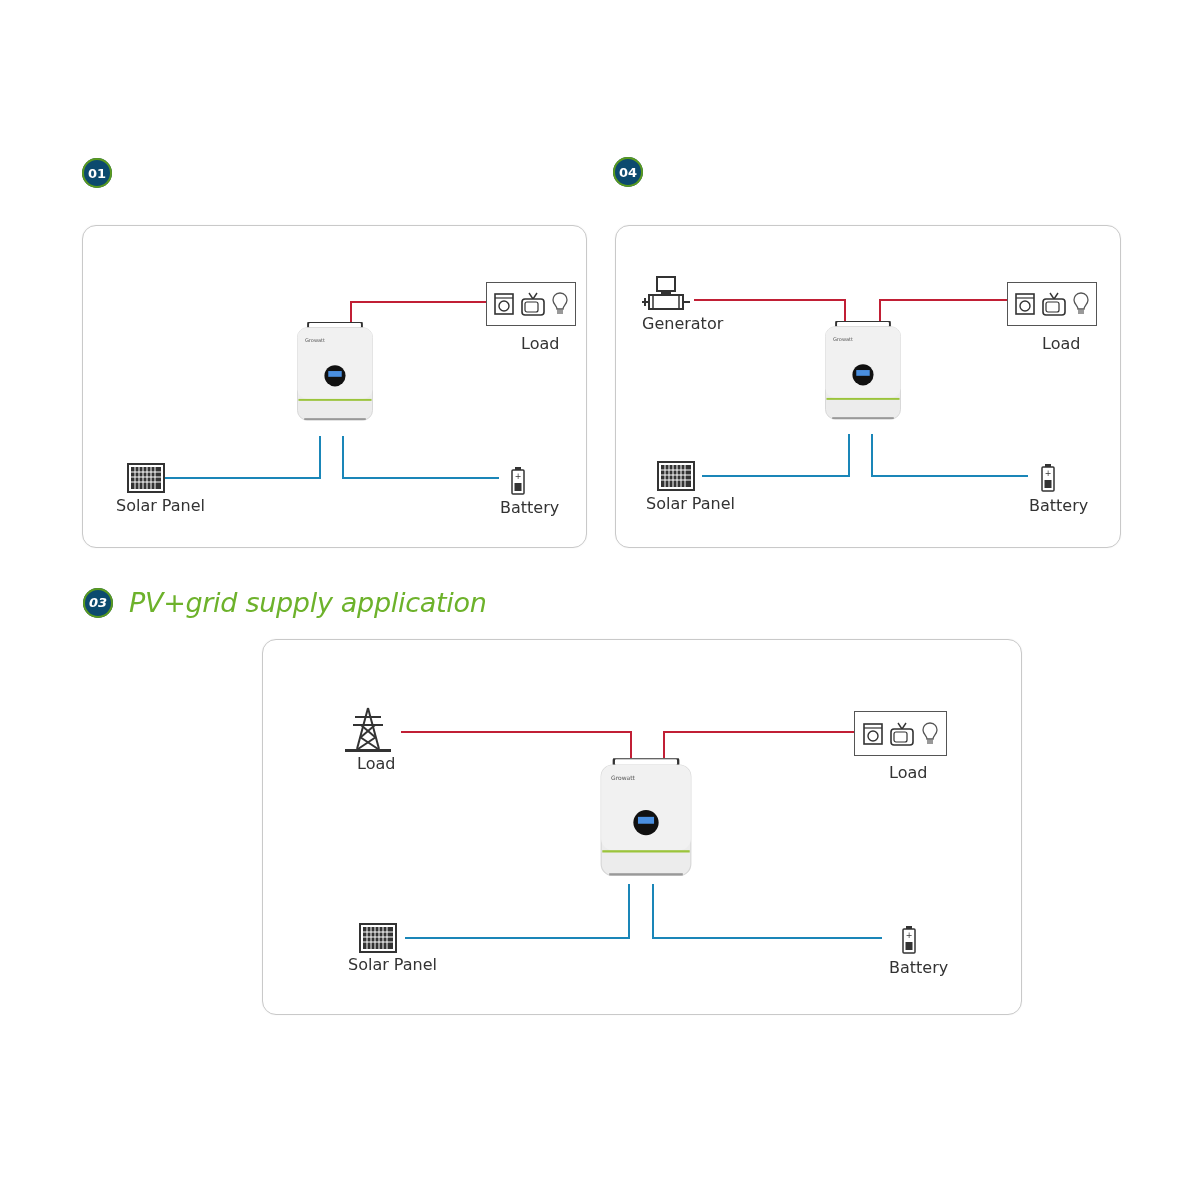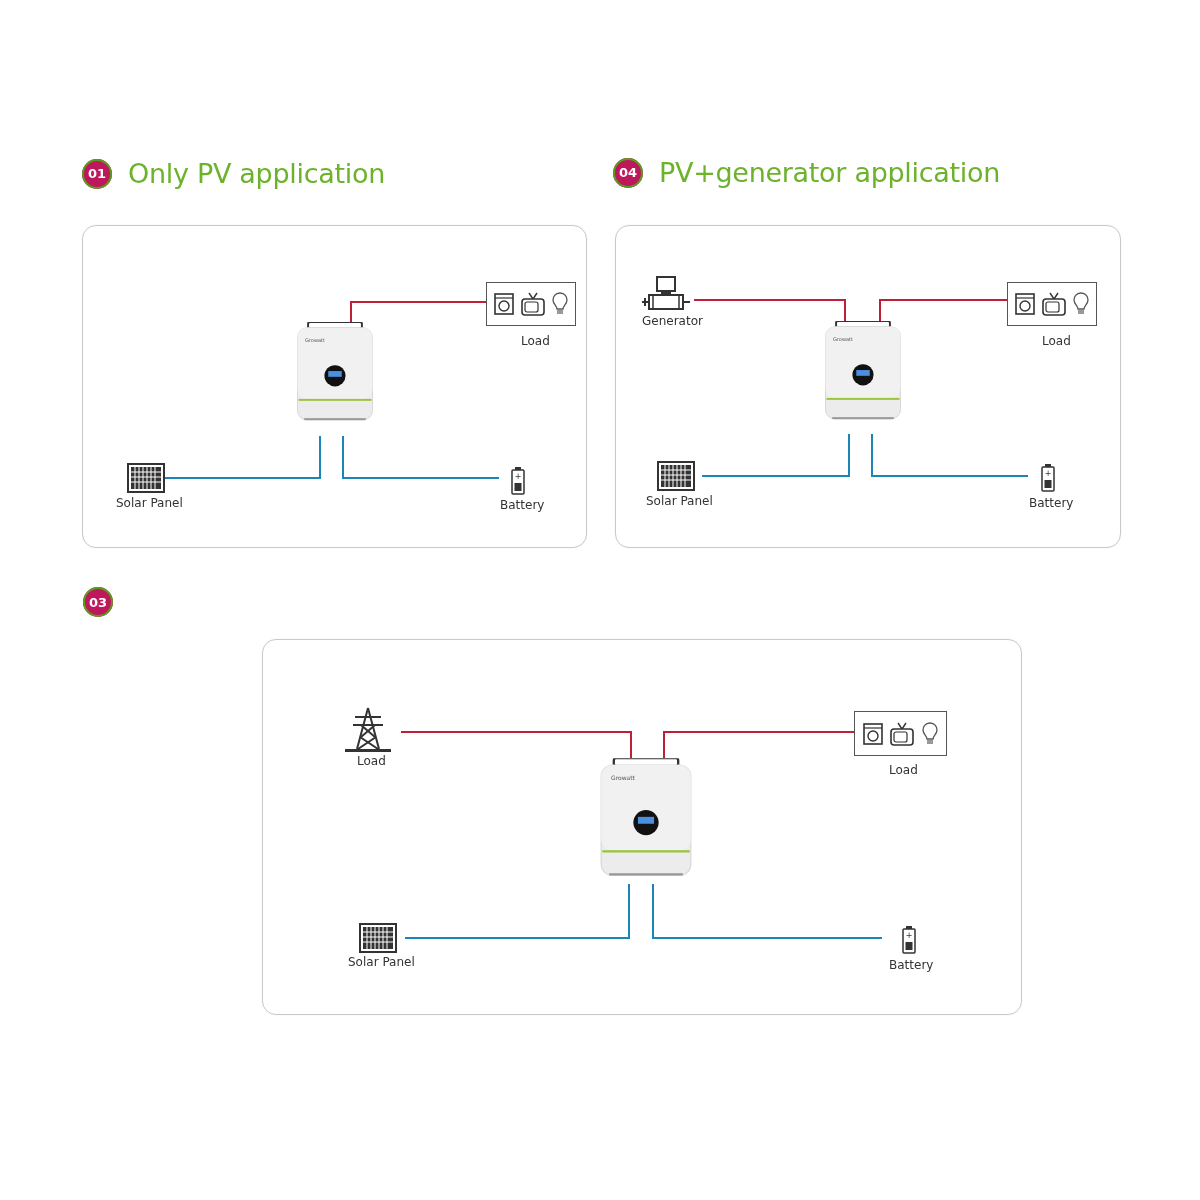--- a/index.html
+++ b/index.html
@@ -1,24 +1,24 @@
 <!DOCTYPE html>
 <html><head>
 <meta charset="utf-8">
 <style>
   html,body{margin:0;padding:0;background:#ffffff;}
   body{width:1200px;height:1200px;position:relative;overflow:hidden;font-family:"DejaVu Sans",sans-serif;}
   .section-title{position:absolute;display:flex;align-items:center;}
-  .badge{width:30px;height:30px;border-radius:50%;background:#be185d;color:#fff;font-family:"DejaVu Sans",sans-serif;font-weight:bold;font-size:13px;display:flex;align-items:center;justify-content:center;box-shadow:inset 0 0 0 2px #5a9a1e;}
+  .badge{width:30px;height:30px;border-radius:50%;background:#0c4a6e;color:#fff;font-family:"DejaVu Sans",sans-serif;font-weight:bold;font-size:13px;display:flex;align-items:center;justify-content:center;box-shadow:inset 0 0 0 2px #5a9a1e;}
   .title-text{margin-left:16px;color:#6db22b;font-family:"DejaVu Sans",sans-serif;font-size:27px;letter-spacing:-0.3px;}
   .panel{position:absolute;border:1.5px solid #c9c9c9;border-radius:14px;background:#fff;box-shadow:0 0 2px rgba(0,0,0,0.05);}
   .wire{position:absolute;}
   .red{background:#c11f35;}
   .blue{background:#1a86b8;}
-  .lbl{position:absolute;font-size:12px;color:#333;white-space:nowrap;font-family:"DejaVu Sans",sans-serif;}
+  .lbl{position:absolute;font-size:16px;color:#333;white-space:nowrap;font-family:"DejaVu Sans",sans-serif;}
   .load-box{position:absolute;width:90px;height:44px;border:1.5px solid #555;background:#fff;display:flex;align-items:center;justify-content:space-around;padding:0 4px;box-sizing:border-box;}
   .inv{position:absolute;width:80px;height:100px;}
   .icon{position:absolute;}
 </style>
 </head>
 <body>
 
 <svg width="0" height="0" style="position:absolute">
   <defs>
     <symbol id="sym-inverter" viewBox="0 0 80 104">
@@ -89,21 +89,20 @@
         <line x1="17" y1="30" x2="35" y2="42"></line>
         <line x1="33" y1="30" x2="15" y2="42"></line>
       </g>
       <rect x="2" y="42" width="46" height="3" fill="#333"></rect>
     </symbol>
   </defs>
 </svg>
 
 <div class="section-title" style="left:82px;top:158px;">
   <div class="badge">01</div>
-  <div class="title-text">Only PV application</div>
 </div>
 
 <div class="panel" style="left:82px;top:225px;width:503px;height:321px;">
 
   <div class="wire red" style="left:267px;top:75px;width:2px;height:25px;"></div>
   <div class="wire red" style="left:267px;top:75px;width:136px;height:2px;"></div>
 
   <div class="load-box" style="left:403px;top:56px;">
     <svg width="20" height="22">
         <use href="#sym-washer"></use>
@@ -132,21 +131,20 @@
     </svg>
   <div class="lbl" style="left:33px;top:270px;">Solar Panel</div>
   <svg class="icon" style="left:428px;top:241px;" width="14" height="28">
       <use href="#sym-battery"></use>
     </svg>
   <div class="lbl" style="left:417px;top:272px;">Battery</div>
 </div>
 
 <div class="section-title" style="left:613px;top:157px;">
   <div class="badge">04</div>
-  <div class="title-text">PV+generator application</div>
 </div>
 
 <div class="panel" style="left:615px;top:225px;width:504px;height:321px;">
 
   <svg class="icon" style="left:25px;top:50px;" width="50" height="38">
       <use href="#sym-generator"></use>
     </svg>
   <div class="lbl" style="left:26px;top:88px;">Generator</div>
   <div class="wire red" style="left:78px;top:73px;width:152px;height:2px;"></div>
   <div class="wire red" style="left:228px;top:73px;width:2px;height:24px;"></div>
@@ -180,22 +178,23 @@
   <svg class="icon" style="left:41px;top:235px;" width="38" height="30">
       <use href="#sym-solar"></use>
     </svg>
   <div class="lbl" style="left:30px;top:268px;">Solar Panel</div>
   <svg class="icon" style="left:425px;top:238px;" width="14" height="28">
       <use href="#sym-battery"></use>
     </svg>
   <div class="lbl" style="left:413px;top:270px;">Battery</div>
 </div>
 
-<div class="section-title" style="left:83px;top:587px;">
+<div class="section-title" style="left:83px;top:587px;font-style:italic;">
   <div class="badge">03</div>
+  <div class="title-text">PV+grid supply application</div>
 </div>
 
 <div class="panel" style="left:262px;top:639px;width:758px;height:374px;">
 
   <svg class="icon" style="left:80px;top:67px;" width="50" height="46">
       <use href="#sym-pylon"></use>
     </svg>
   <div class="lbl" style="left:94px;top:114px;">Load</div>
   <div class="wire red" style="left:138px;top:91px;width:231px;height:2px;"></div>
   <div class="wire red" style="left:367px;top:91px;width:2px;height:27px;"></div>

